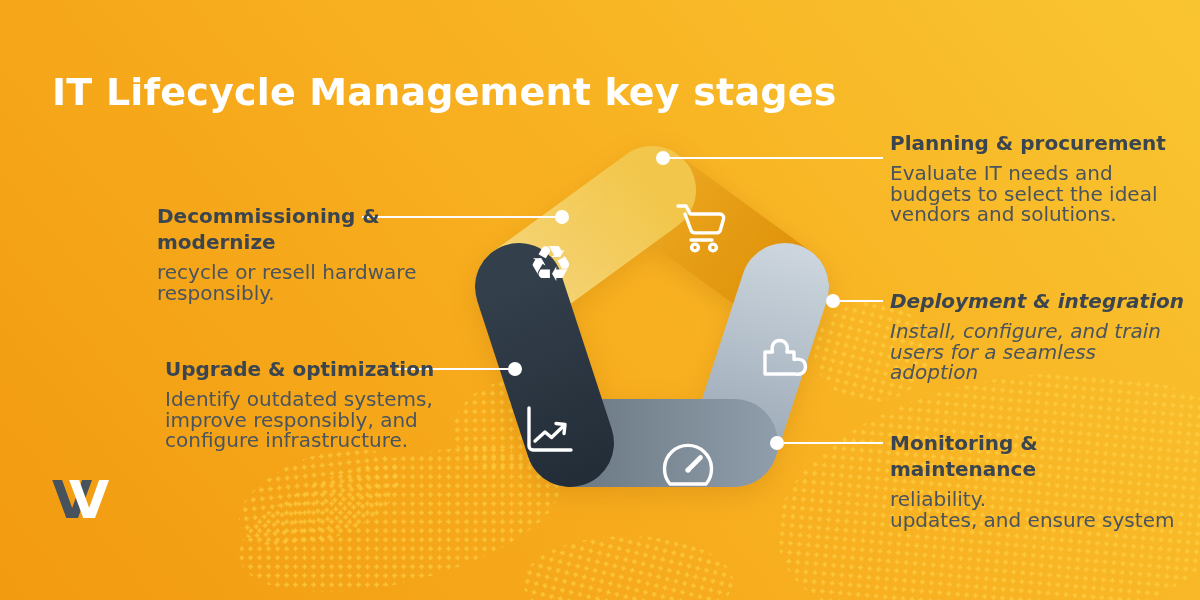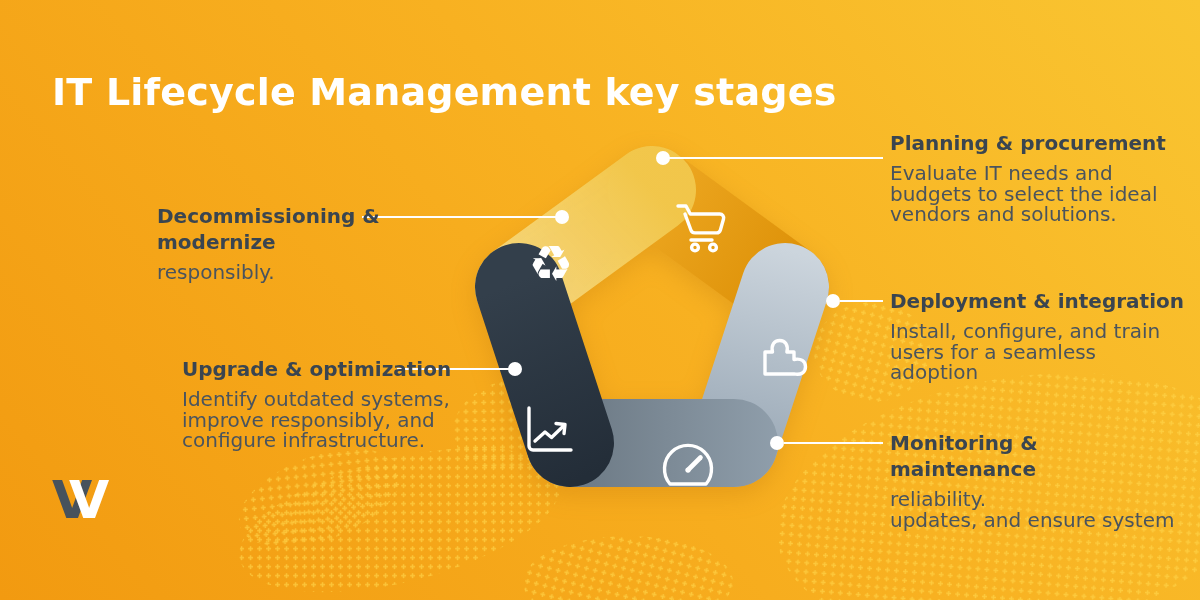--- a/index.html
+++ b/index.html
@@ -7,24 +7,24 @@
        font-family:"DejaVu Sans","Liberation Sans",sans-serif;}
   .canvas{position:relative;width:1200px;height:600px;
           background:linear-gradient(230deg,#f9c531 0%,#f8b121 45%,#f29a10 100%);}
   .title{position:absolute;left:52px;top:46px;font-size:38px;font-weight:bold;
          color:#ffffff;letter-spacing:.2px;margin-top:24px;}
   svg.layer{position:absolute;left:0;top:0;}
   .block{position:absolute;}
   .block h3{margin:0 0 7px 0;font-size:20px;line-height:26px;font-weight:bold;color:#3a4550;}
   .block .line{font-size:20px;line-height:20.5px;color:#4a545e;}
   .b-planning{left:890px;top:130px;width:300px;}
-  .b-deployment{left:890px;top:288px;width:300px;}
+  .b-deployment{left:890px;top:288px;width:300px;font-style:italic;}
   .b-monitoring{left:890px;top:430px;width:300px;}
   .b-decommissioning{left:157px;top:203px;width:260px;}
-  .b-upgrade{left:182px;top:356px;width:280px;}
+  .b-upgrade{left:165px;top:356px;width:280px;}
   .logo{position:absolute;left:52px;top:472px;}
 </style>
 </head>
 <body>
 
 <div class="canvas">
 
   <svg class="layer" width="1200" height="600">
     <defs>
       <pattern id="mdots" width="9" height="9" patternUnits="userSpaceOnUse" patternTransform="rotate(14)">
@@ -133,20 +133,21 @@
   </div>
 
   <div class="block b-monitoring">
     <h3>Monitoring &amp; maintenance</h3>
     <div class="line">reliability.</div>
     <div class="line">updates, and ensure system</div>
   </div>
 
   <div class="block b-decommissioning">
     <h3><span>Decommissioning &amp;</span><br><span>modernize</span></h3>
+    <div class="line">recycle or resell hardware</div>
     <div class="line">responsibly.</div>
   </div>
 
   <div class="block b-upgrade">
     <h3>Upgrade &amp; optimization</h3>
     <div class="line">Identify outdated systems,</div>
     <div class="line">improve responsibly, and</div>
     <div class="line">configure infrastructure.</div>
   </div>
 

